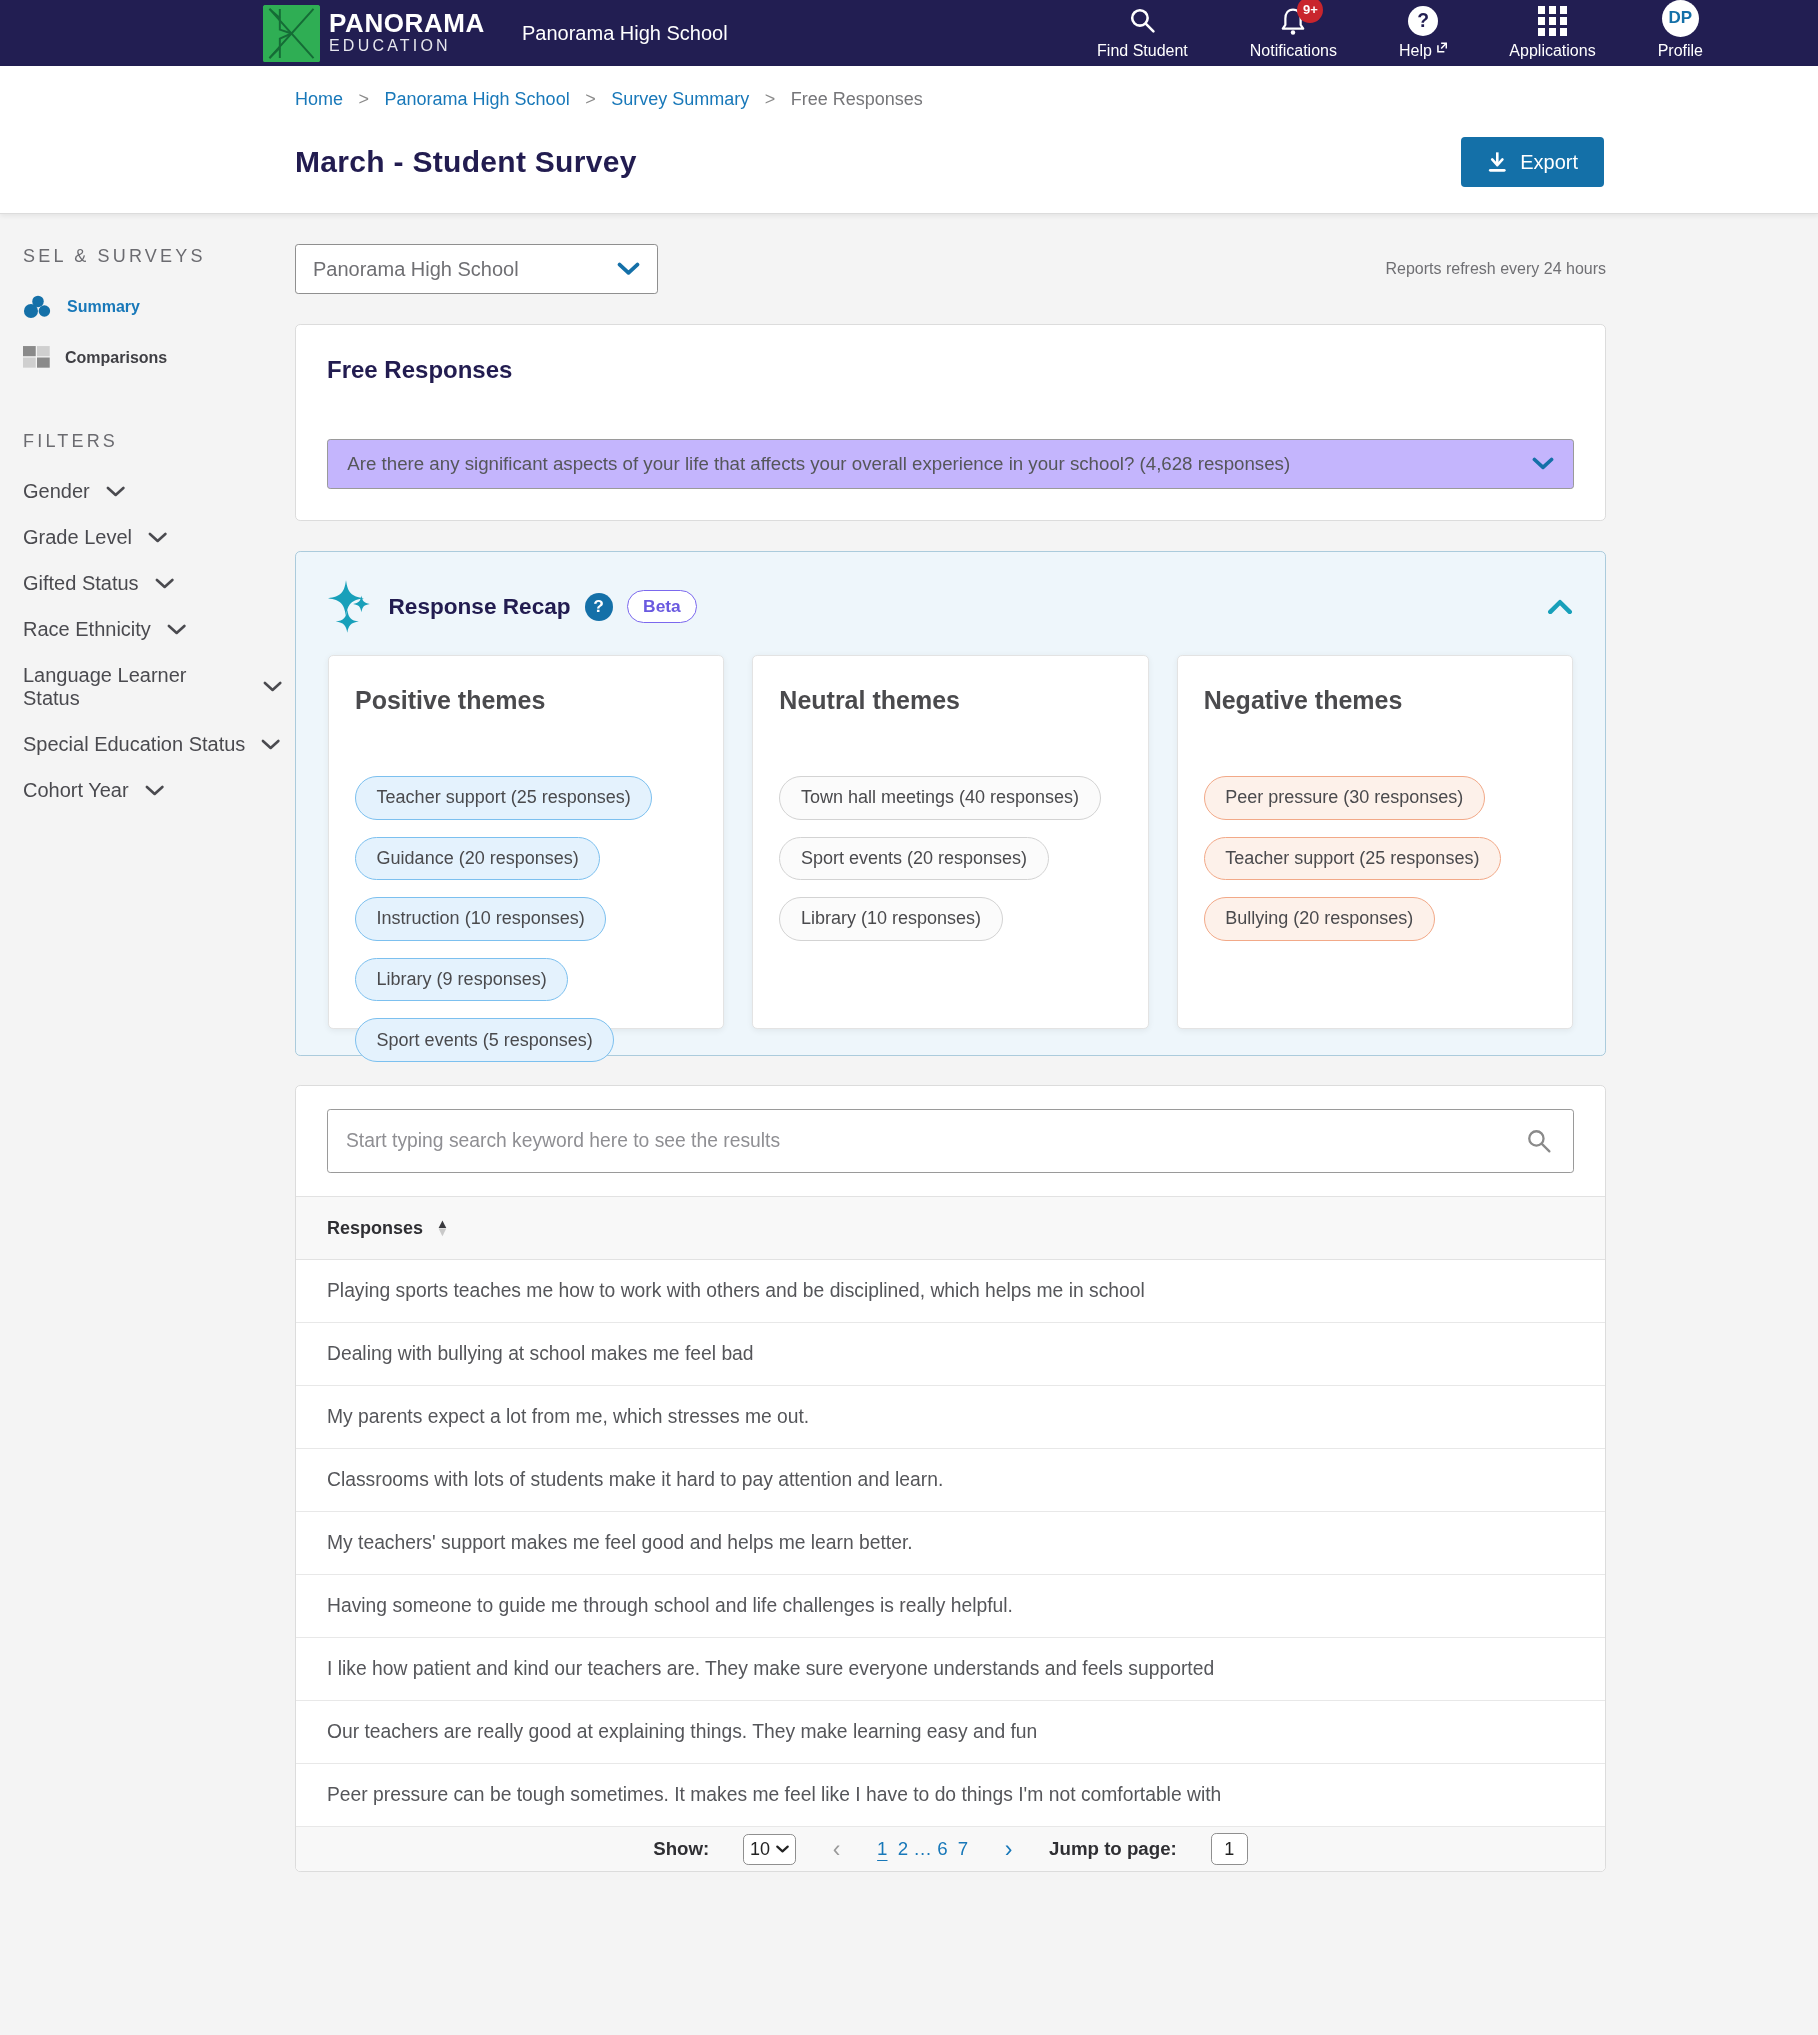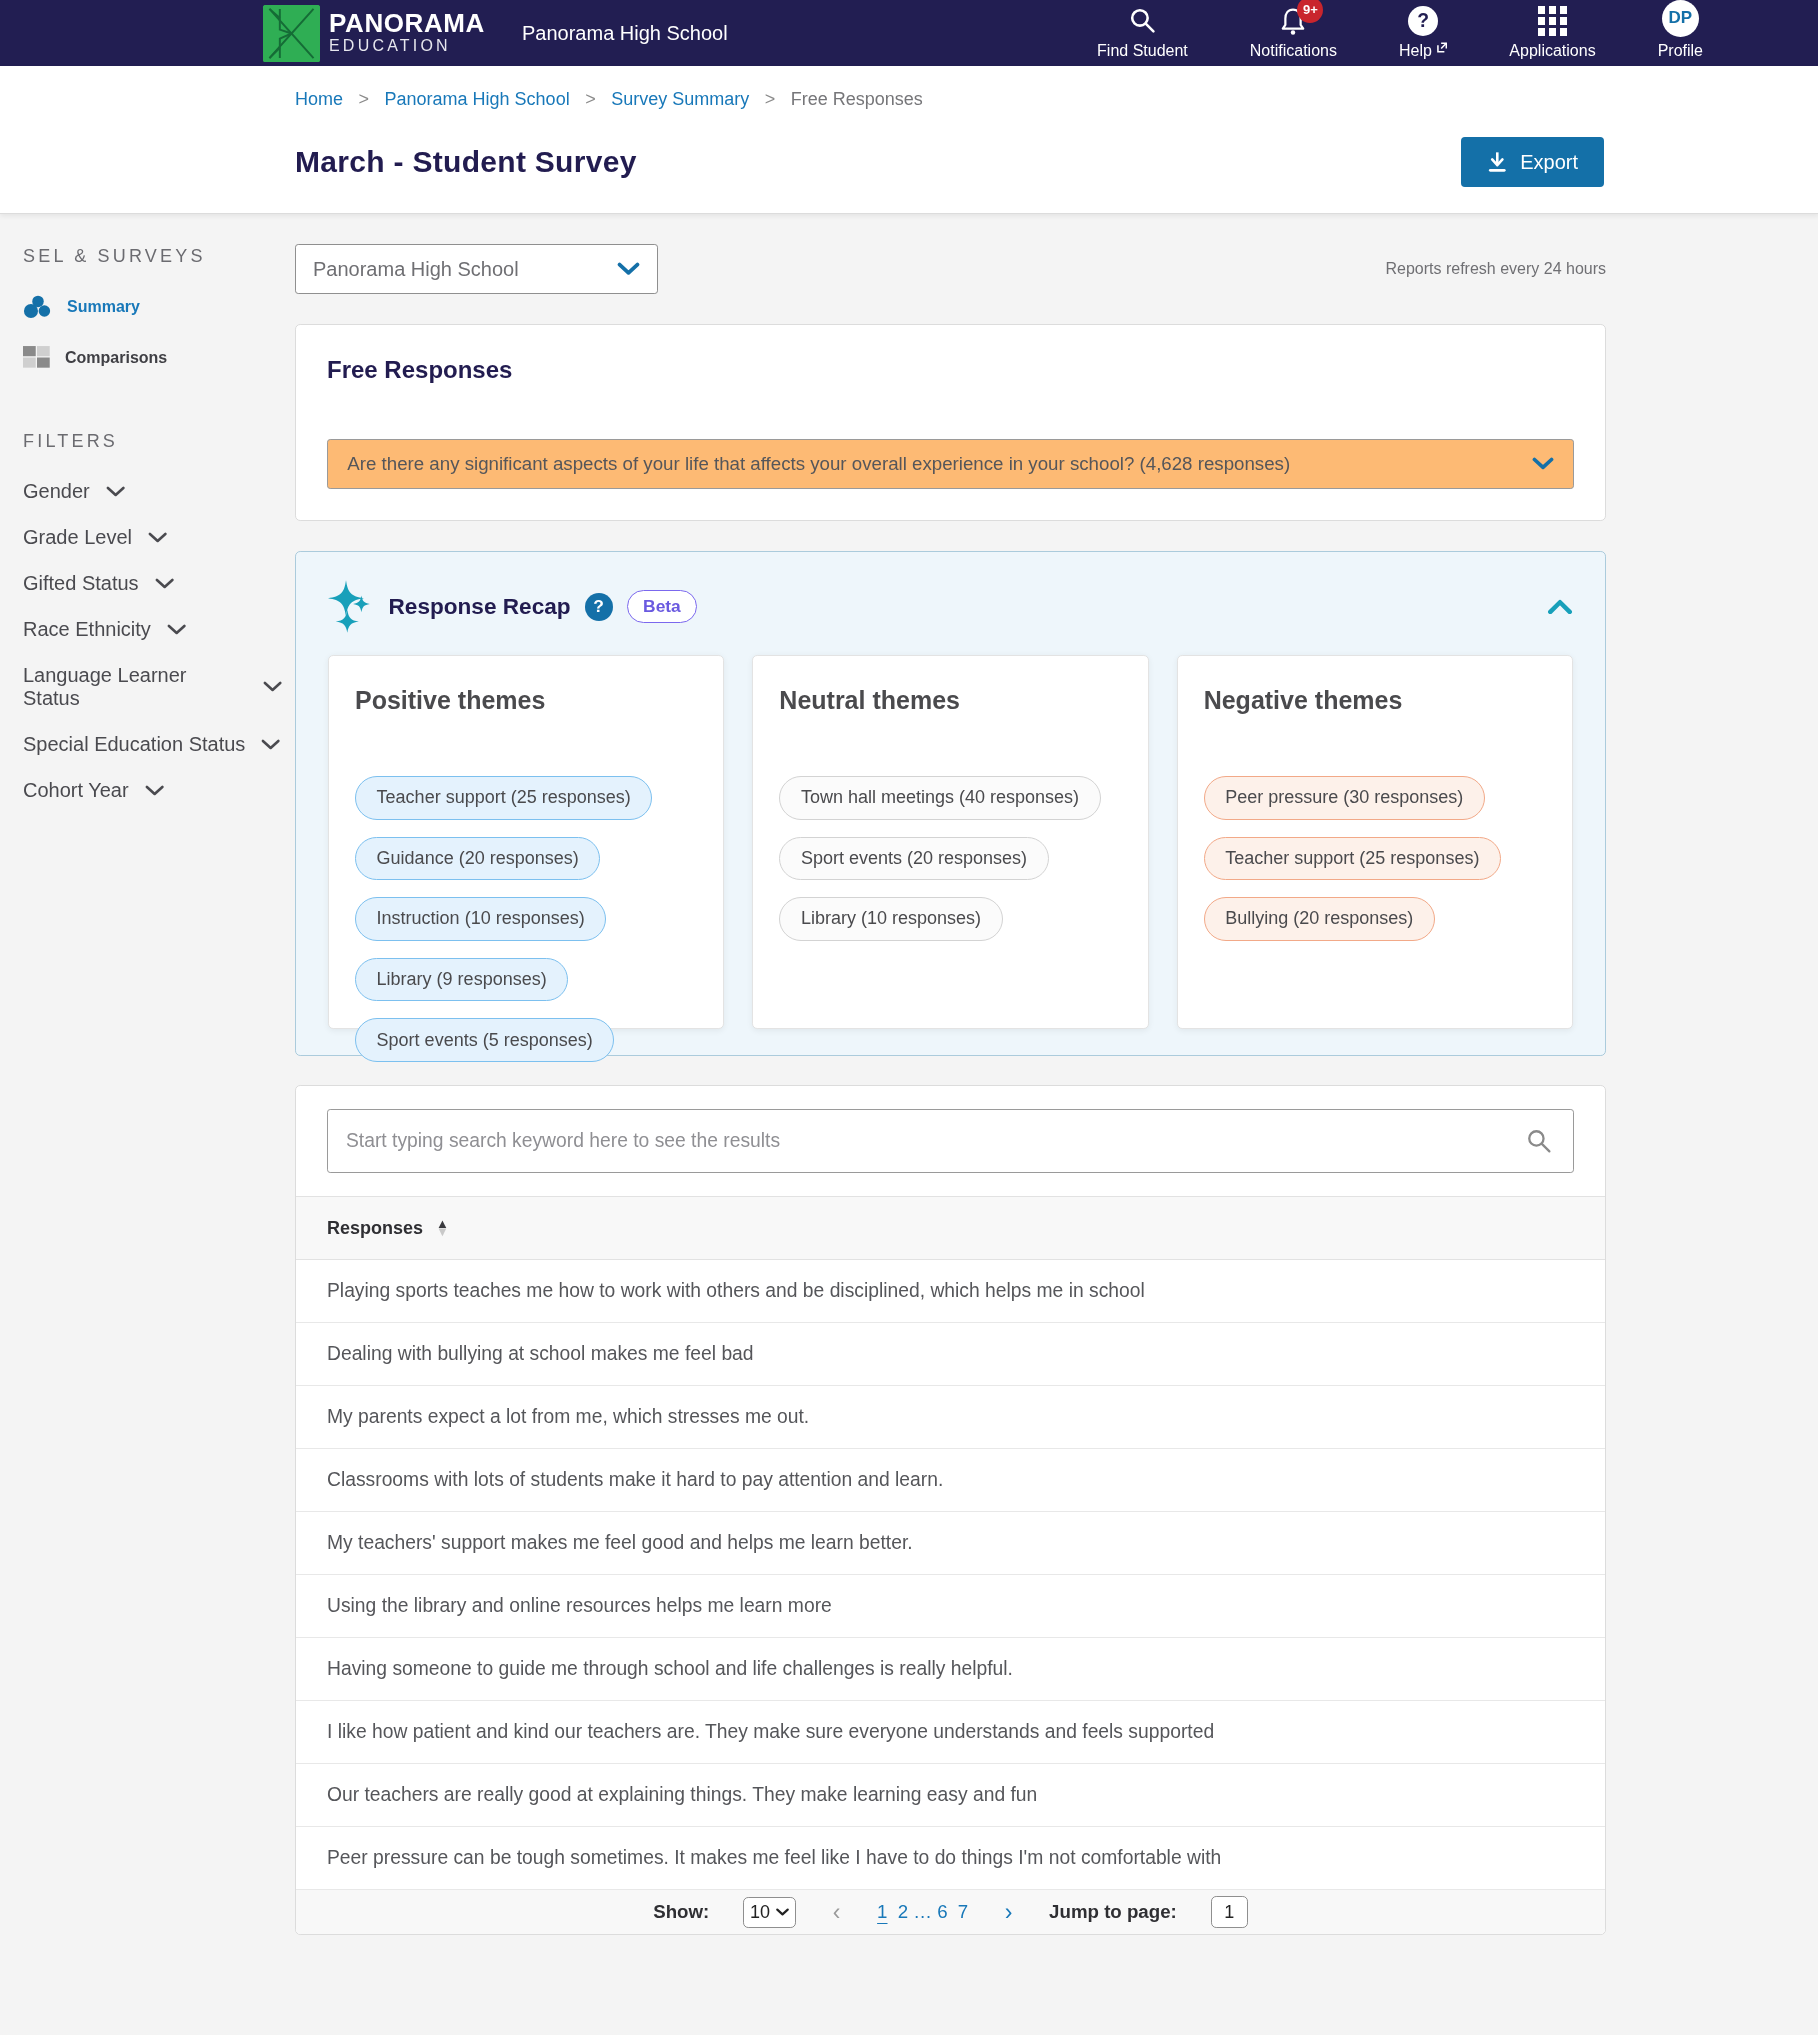--- a/index.html
+++ b/index.html
@@ -49,21 +49,21 @@
   
   .toolbar { display:flex; align-items:center; justify-content:space-between; }
   .school-select { width:363px; height:50px; background:#fff; border:1.3px solid #8f8f8f; border-radius:3.2px; display:flex; align-items:center; justify-content:space-between; padding:0 17px; cursor:pointer; }
   .school-select span { color:#6f6f73; font-size:20px; }
   .refresh-note { color:#6f6f73; font-size:16px; }
 
   
   .card { background:#fff; border:0.6px solid #dcdcdc; border-radius:5.2px; }
   .fr-card { margin-top:30px; padding:31px; }
   .fr-title { color:#221c50; font-size:24px; font-weight:bold; margin-bottom:55px; }
-  .question-select { height:50px; border:1.3px solid #9a9a9a; border-radius:3.2px; display:flex; align-items:center; justify-content:space-between; padding:0 19.3px; cursor:pointer; background:#fdba74; }
+  .question-select { height:50px; border:1.3px solid #9a9a9a; border-radius:3.2px; display:flex; align-items:center; justify-content:space-between; padding:0 19.3px; cursor:pointer; background:#c4b5fd; }
   .question-select span { color:#55565a; font-size:18.7px; }
 
   
   .recap { margin-top:30px; background:#eef6fb; border:0.6px solid #abcbdc; border-radius:5.2px; padding:28px 32px 26px 32px; }
   .recap-head { display:flex; align-items:center; }
   .recap-title { color:#221c50; font-size:22.6px; font-weight:bold; margin-left:15.5px; }
   .recap-help { width:28px; height:28px; border-radius:50%; background:#1470a8; color:#fff; font-size:17.4px; font-weight:bold; display:flex; align-items:center; justify-content:center; margin-left:14px; cursor:pointer; }
   .beta { margin-left:14px; border:1.9px solid #7b68ee; color:#6a5ae0; border-radius:18px; padding:5.2px 15.5px; font-size:17.4px; font-weight:bold; background:#fff; }
   .collapse { margin-left:auto; cursor:pointer; display:flex; }
   .theme-row { display:flex; gap:28px; margin-top:22px; }
@@ -354,21 +354,20 @@
         <span class="sorter">
             <span class="up">▲</span>
             <span class="down">▼</span>
           </span>
       </div>
       <div class="t-row">Playing sports teaches me how to work with others and be disciplined, which helps me in school</div>
       <div class="t-row">Dealing with bullying at school makes me feel bad</div>
       <div class="t-row">My parents expect a lot from me, which stresses me out.</div>
       <div class="t-row">Classrooms with lots of students make it hard to pay attention and learn.</div>
       <div class="t-row">My teachers' support makes me feel good and helps me learn better.</div>
-      <div class="t-row">Using the library and online resources helps me learn more</div>
       <div class="t-row">Having someone to guide me through school and life challenges is really helpful.</div>
       <div class="t-row">I like how patient and kind our teachers are. They make sure everyone understands and feels supported</div>
       <div class="t-row">Our teachers are really good at explaining things. They make learning easy and fun</div>
       <div class="t-row">Peer pressure can be tough sometimes. It makes me feel like I have to do things I'm not comfortable with</div>
 
       <div class="t-foot">
         <span class="bold-label">Show:</span>
         <span class="size-select">
           <span>10</span>
           <svg width="13" height="8.4" viewBox="0 0 30 18">

